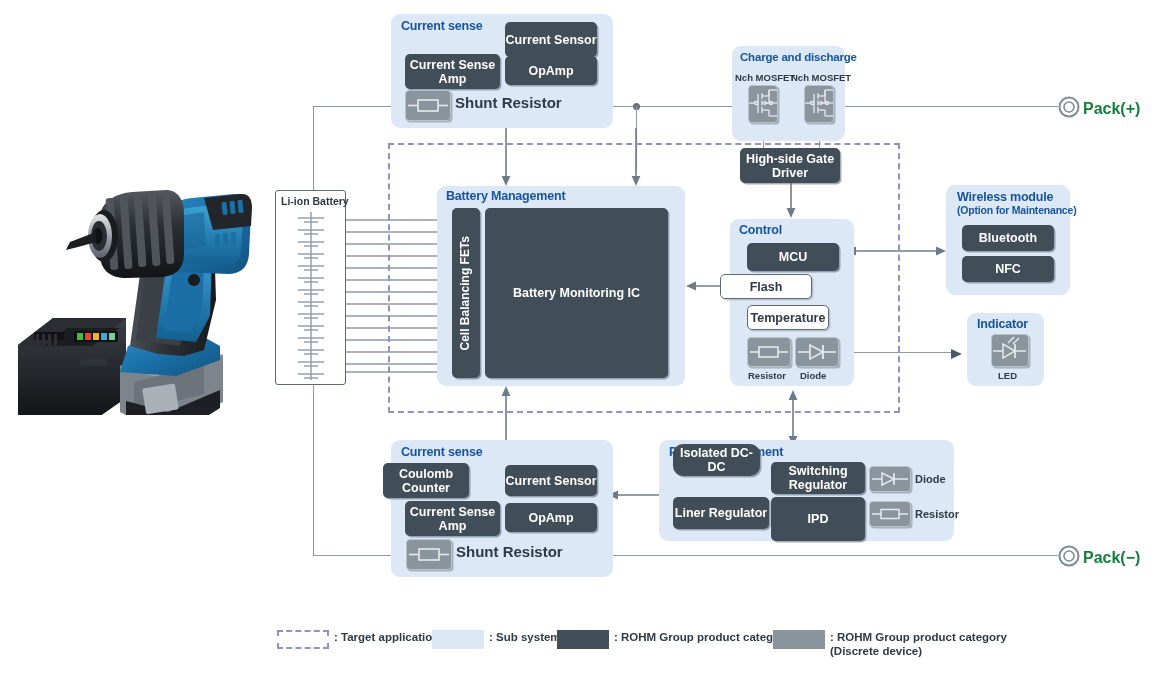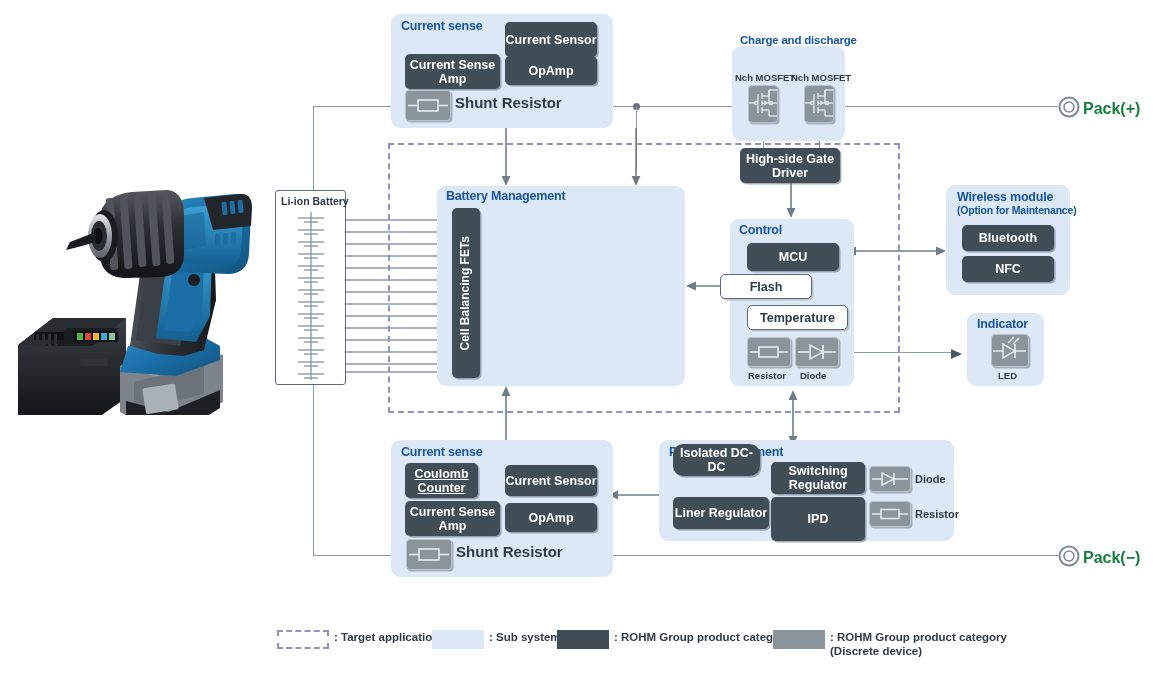--- a/index.html
+++ b/index.html
@@ -310,21 +310,21 @@
   <div class="greyblk" style="left:405px;top:90px;width:46px;height:31px;">
     <svg width="44" height="29" style="display:block">
       <line x1="2" y1="14.5" x2="12" y2="14.5" stroke="#e6eaed" stroke-width="1.6"></line>
       <rect x="12" y="9" width="20" height="11" fill="none" stroke="#e6eaed" stroke-width="1.6"></rect>
       <line x1="32" y1="14.5" x2="42" y2="14.5" stroke="#e6eaed" stroke-width="1.6"></line>
     </svg>
   </div>
   <div class="small-lbl" style="left:455px;top:94px;">Shunt Resistor</div>
 
   <div class="subsys" style="left:732px;top:46px;width:113px;height:95px;"></div>
-  <div class="subsys-title" style="left:740px;top:34px;font-size:11.5px;">Charge and discharge</div>
+  <div class="subsys-title" style="left:740px;top:51px;font-size:11.5px;">Charge and discharge</div>
   <div class="tiny-lbl" style="left:735px;top:72px;">Nch MOSFET</div>
   <div class="tiny-lbl" style="left:791px;top:72px;">Nch MOSFET</div>
   <div class="greyblk" style="left:748px;top:85px;width:30px;height:38px;">
     <svg width="28" height="36" style="display:block">
       <g stroke="#e6eaed" stroke-width="1.3" fill="none">
         <line x1="0" y1="17" x2="7" y2="17"></line>
           <circle cx="7" cy="17" r="1.6"></circle>
         <line x1="9" y1="8" x2="9" y2="27"></line>
         <line x1="13" y1="7" x2="13" y2="13"></line>
           <line x1="13" y1="14.5" x2="13" y2="19.5"></line>
@@ -368,26 +368,27 @@
   </div>
   <div class="darkblk" style="left:740px;top:148px;width:100px;height:35px;">
     <span>High-side Gate Driver</span>
   </div>
 
   <div class="subsys" style="left:437px;top:186px;width:248px;height:200px;"></div>
   <div class="subsys-title" style="left:446px;top:189px;">Battery Management</div>
   <div class="darkblk" style="left:452px;top:208px;width:28px;height:170px;">
     <span class="vert-txt" style="font-size:12px;">Cell Balancing FETs</span>
   </div>
+  <div class="darkblk" style="left:485px;top:208px;width:183px;height:170px;">Battery Monitoring IC</div>
 
   <div class="subsys" style="left:730px;top:219px;width:124px;height:167px;"></div>
   <div class="subsys-title" style="left:739px;top:223px;">Control</div>
   <div class="darkblk" style="left:747px;top:243px;width:92px;height:28px;">MCU</div>
   <div class="whiteblk" style="left:720px;top:274px;width:92px;height:25px;">Flash</div>
-  <div class="whiteblk" style="left:747px;top:305px;width:101px;height:25px;">Temperature</div>
+  <div class="whiteblk" style="left:747px;top:305px;width:82px;height:25px;">Temperature</div>
   <div class="greyblk" style="left:747px;top:337px;width:44px;height:30px;">
     <svg width="42" height="28" style="display:block">
       <line x1="2" y1="14" x2="11" y2="14" stroke="#e6eaed" stroke-width="1.6"></line>
       <rect x="11" y="9" width="19" height="10" fill="none" stroke="#e6eaed" stroke-width="1.6"></rect>
       <line x1="30" y1="14" x2="40" y2="14" stroke="#e6eaed" stroke-width="1.6"></line>
     </svg>
   </div>
   <div class="greyblk" style="left:795px;top:337px;width:44px;height:30px;">
     <svg width="42" height="28" style="display:block">
       <line x1="2" y1="14" x2="14" y2="14" stroke="#e6eaed" stroke-width="1.6"></line>
@@ -416,21 +417,21 @@
       <line x1="16" y1="8" x2="22" y2="2" stroke="#e6eaed" stroke-width="1.4"></line>
       <line x1="21" y1="9" x2="27" y2="3" stroke="#e6eaed" stroke-width="1.4"></line>
       <polygon points="22,2 19.5,3.2 20.8,4.6" fill="#e6eaed"></polygon>
       <polygon points="27,3 24.5,4.2 25.8,5.6" fill="#e6eaed"></polygon>
     </svg>
   </div>
   <div class="tiny-lbl" style="left:998px;top:370px;">LED</div>
 
   <div class="subsys" style="left:391px;top:440px;width:222px;height:137px;"></div>
   <div class="subsys-title" style="left:401px;top:445px;">Current sense</div>
-  <div class="darkblk" style="left:405px;top:463px;width:73px;height:35px;text-decoration:underline;">Coulomb Counter</div>
+  <div class="darkblk" style="left:383px;top:463px;width:86px;height:35px;">Coulomb Counter</div>
   <div class="darkblk" style="left:505px;top:465px;width:92px;height:31px;">Current Sensor</div>
   <div class="darkblk" style="left:405px;top:501px;width:95px;height:35px;">Current Sense Amp</div>
   <div class="darkblk" style="left:505px;top:503px;width:92px;height:29px;">OpAmp</div>
   <div class="greyblk" style="left:406px;top:539px;width:46px;height:31px;">
     <svg width="44" height="29" style="display:block">
       <line x1="2" y1="14.5" x2="12" y2="14.5" stroke="#e6eaed" stroke-width="1.6"></line>
       <rect x="12" y="9" width="20" height="11" fill="none" stroke="#e6eaed" stroke-width="1.6"></rect>
       <line x1="32" y1="14.5" x2="42" y2="14.5" stroke="#e6eaed" stroke-width="1.6"></line>
     </svg>
   </div>

